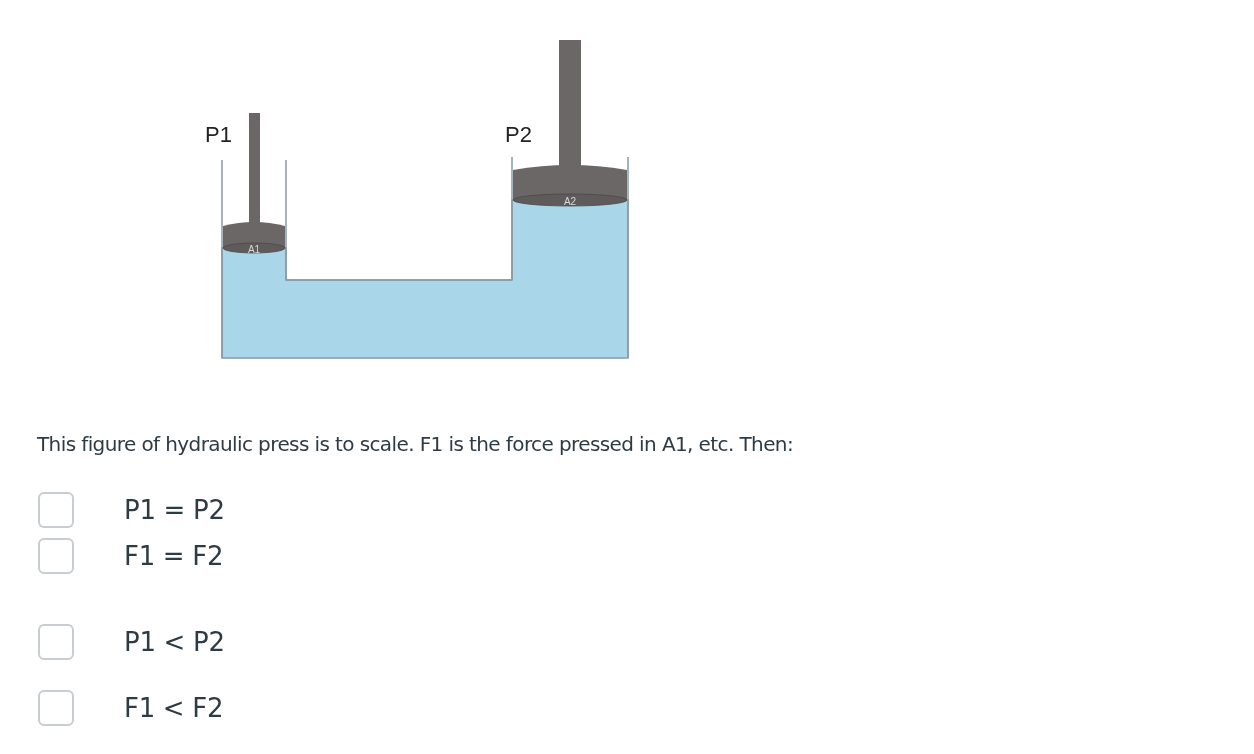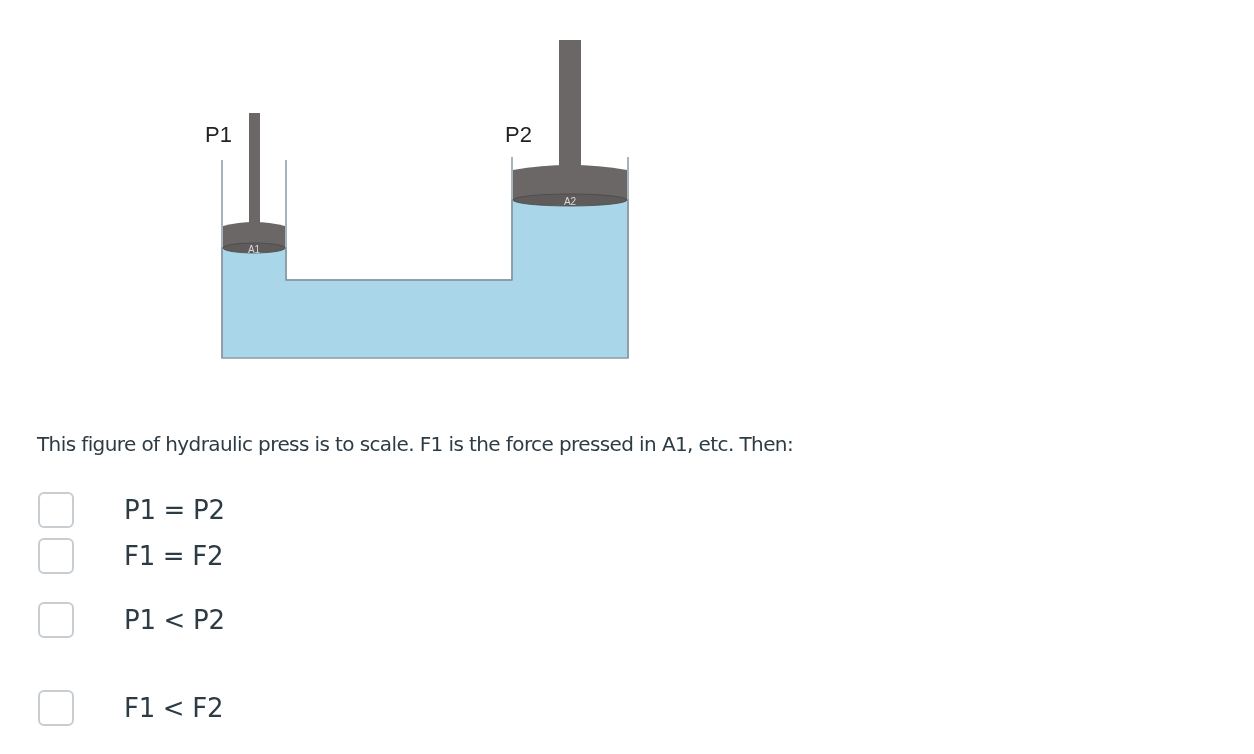--- a/index.html
+++ b/index.html
@@ -52,21 +52,21 @@
 <div class="option" style="top:490px;justify-content:flex-end;">
   <div class="checkbox"></div>
   <span class="option-label">P1 = P2</span>
 </div>
 
 <div class="option" style="top:536px;">
   <div class="checkbox"></div>
   <span class="option-label">F1 = F2</span>
 </div>
 
-<div class="option" style="top:600px;">
+<div class="option" style="top:622px;">
   <div class="checkbox"></div>
   <span class="option-label">P1 &lt; P2</span>
 </div>
 
 <div class="option" style="top:688px;">
   <div class="checkbox"></div>
   <span class="option-label">F1 &lt; F2</span>
 </div>
 
 </body></html>

